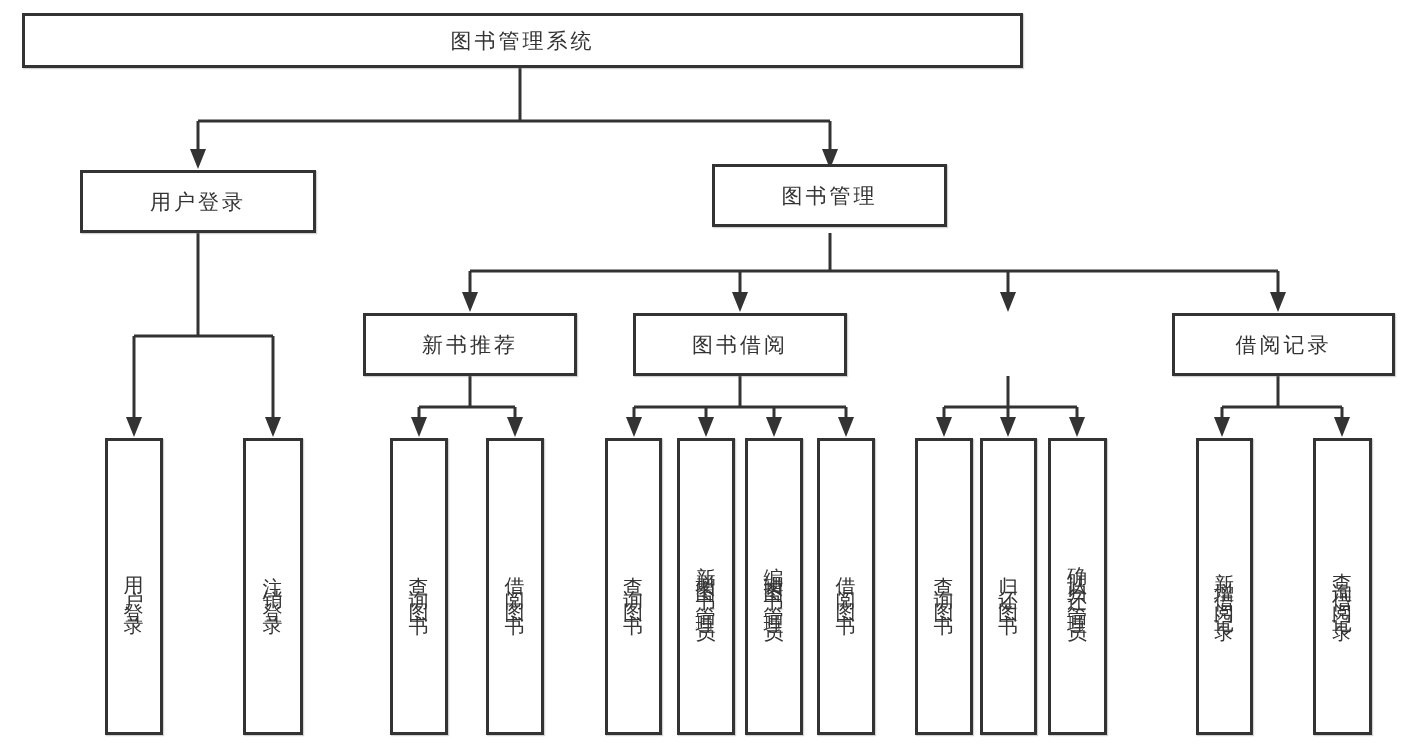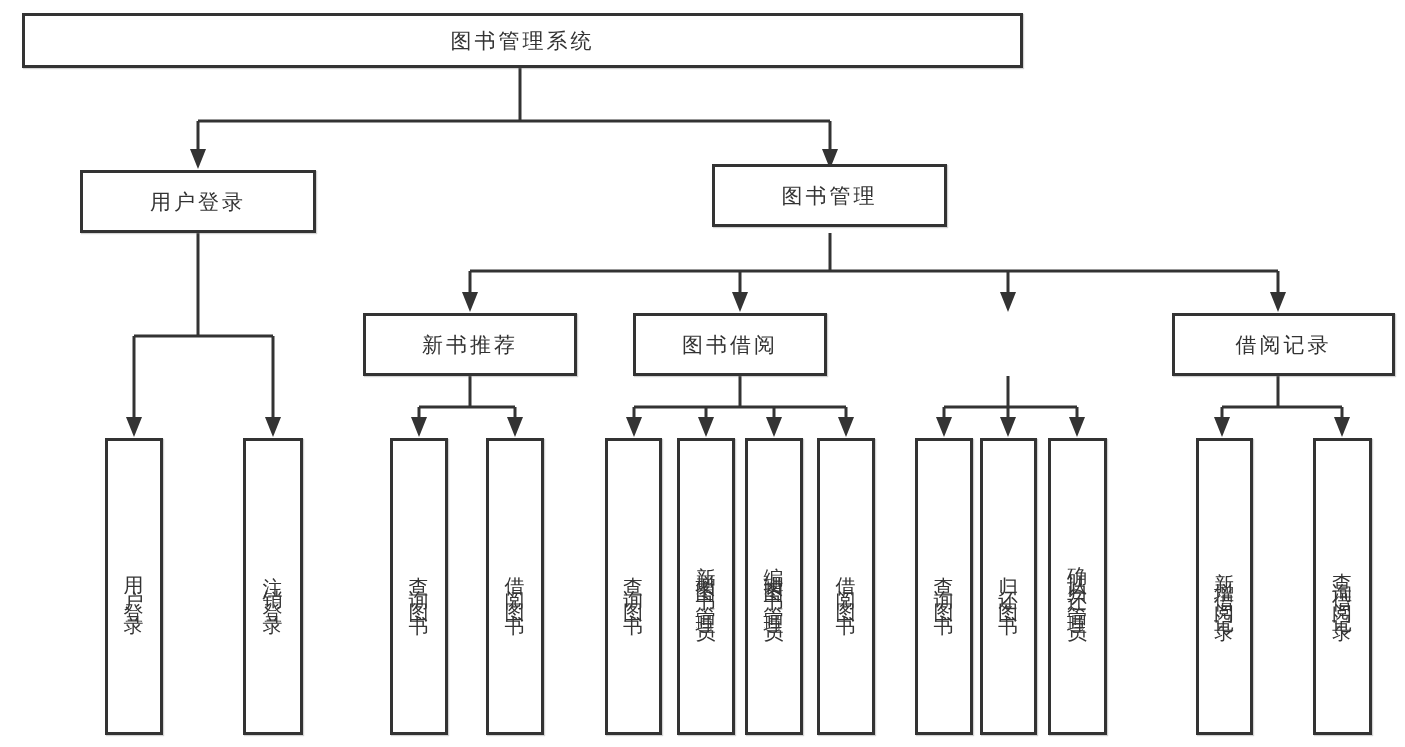--- a/index.html
+++ b/index.html
@@ -56,21 +56,21 @@
     color: #9e9e9e;
     letter-spacing: 1px;
     z-index: 3;
     white-space: nowrap;
   }
   
   #n-root   { left: 22px;  top: 13px;  width: 1001px; height: 55px; }
   #n-ul     { left: 80px;  top: 170px; width: 236px;  height: 63px; }
   #n-bm     { left: 712px; top: 164px; width: 235px;  height: 63px; }
   #n-nbr    { left: 363px; top: 313px; width: 214px;  height: 63px; }
-  #n-bb     { left: 633px; top: 313px; width: 194px;  height: 63px; align-items: center; }
+  #n-bb     { left: 633px; top: 313px; width: 214px;  height: 63px; align-items: center; }
   #n-cb     { left: 903px; top: 313px; width: 224px;  height: 63px; }
   #n-br     { left: 1172px;top: 313px; width: 223px;  height: 63px; justify-content: center; }
   .vbox     { top: 438px; height: 297px; }
   #l-ul1 { left: 105px;  width: 58px; }
   #l-ul2 { left: 243px;  width: 60px; }
   #l-nb1 { left: 390px;  width: 58px; }
   #l-nb2 { left: 486px;  width: 58px; }
   #l-bb1 { left: 605px;  width: 57px; }
   #l-bb2 { left: 677px;  width: 58px; }
   #l-bb3 { left: 745px;  width: 58px; }

